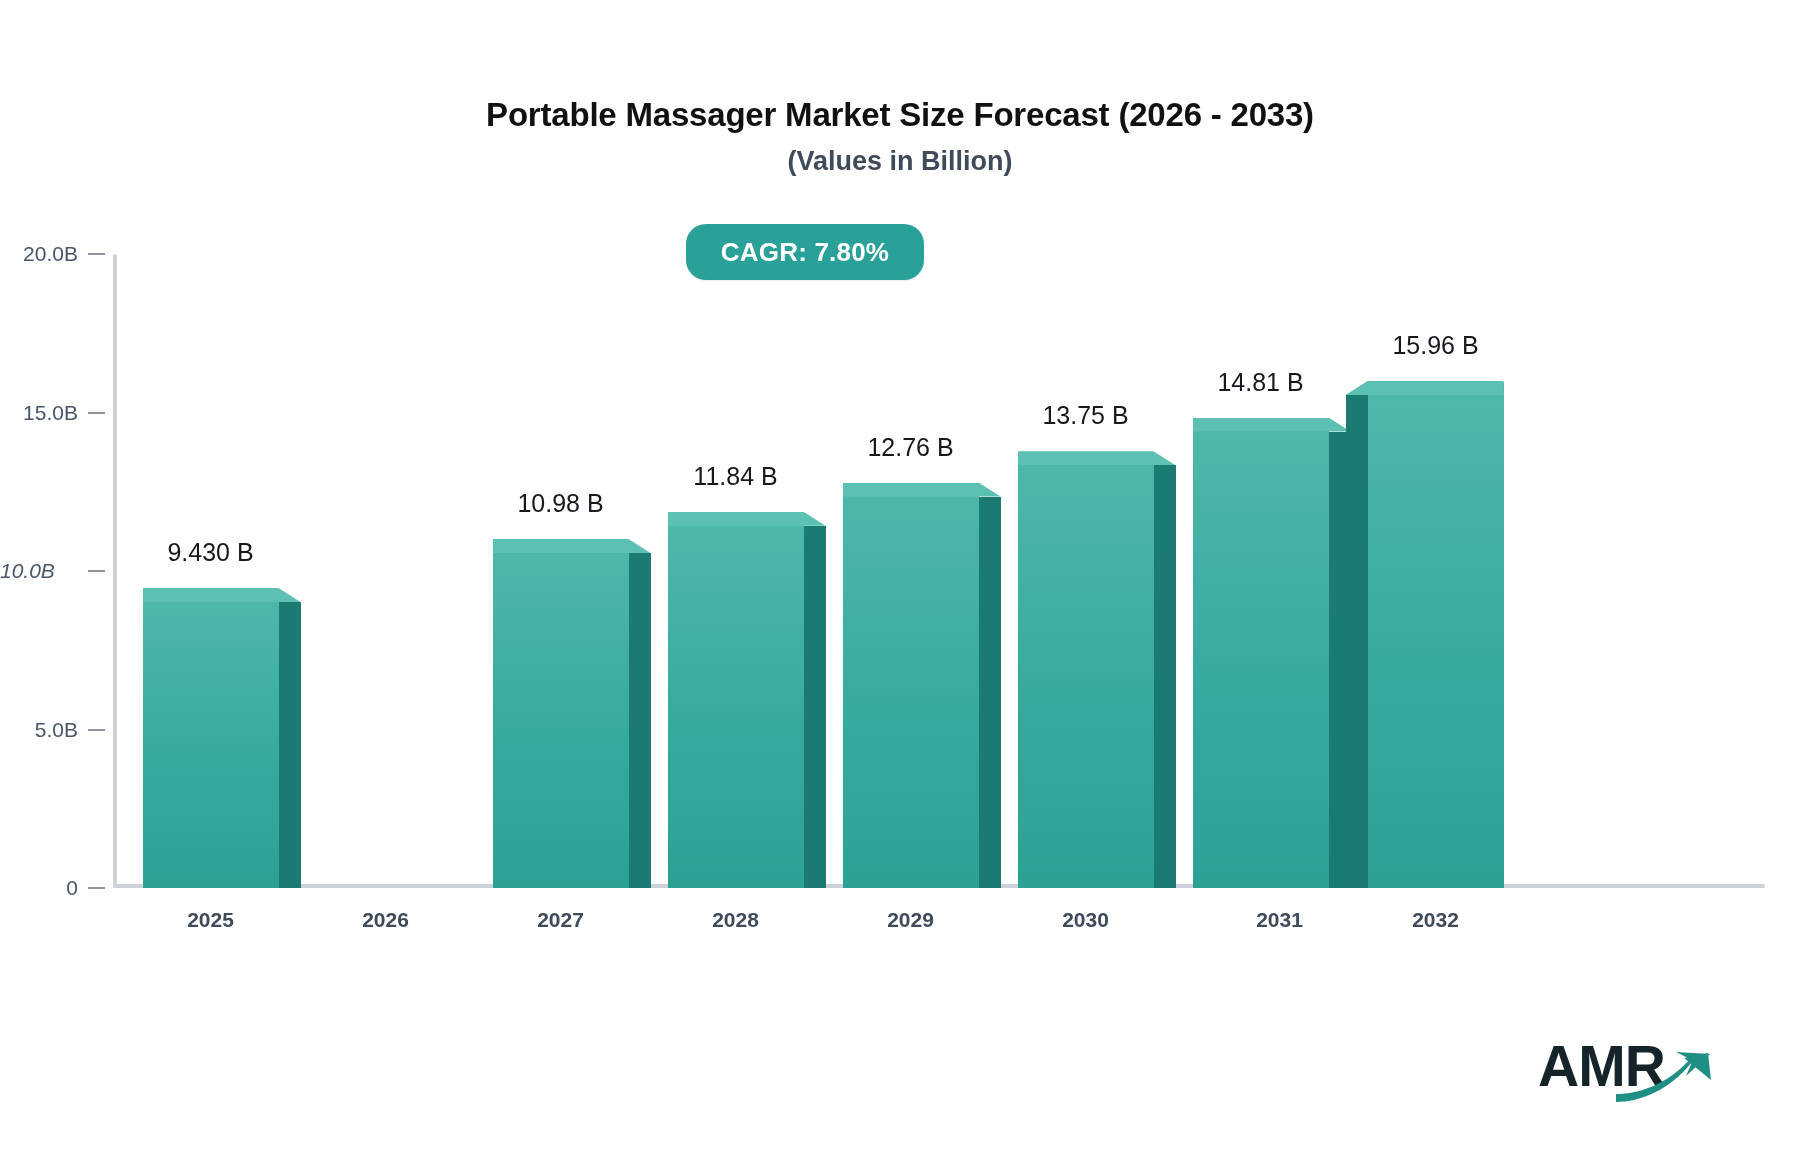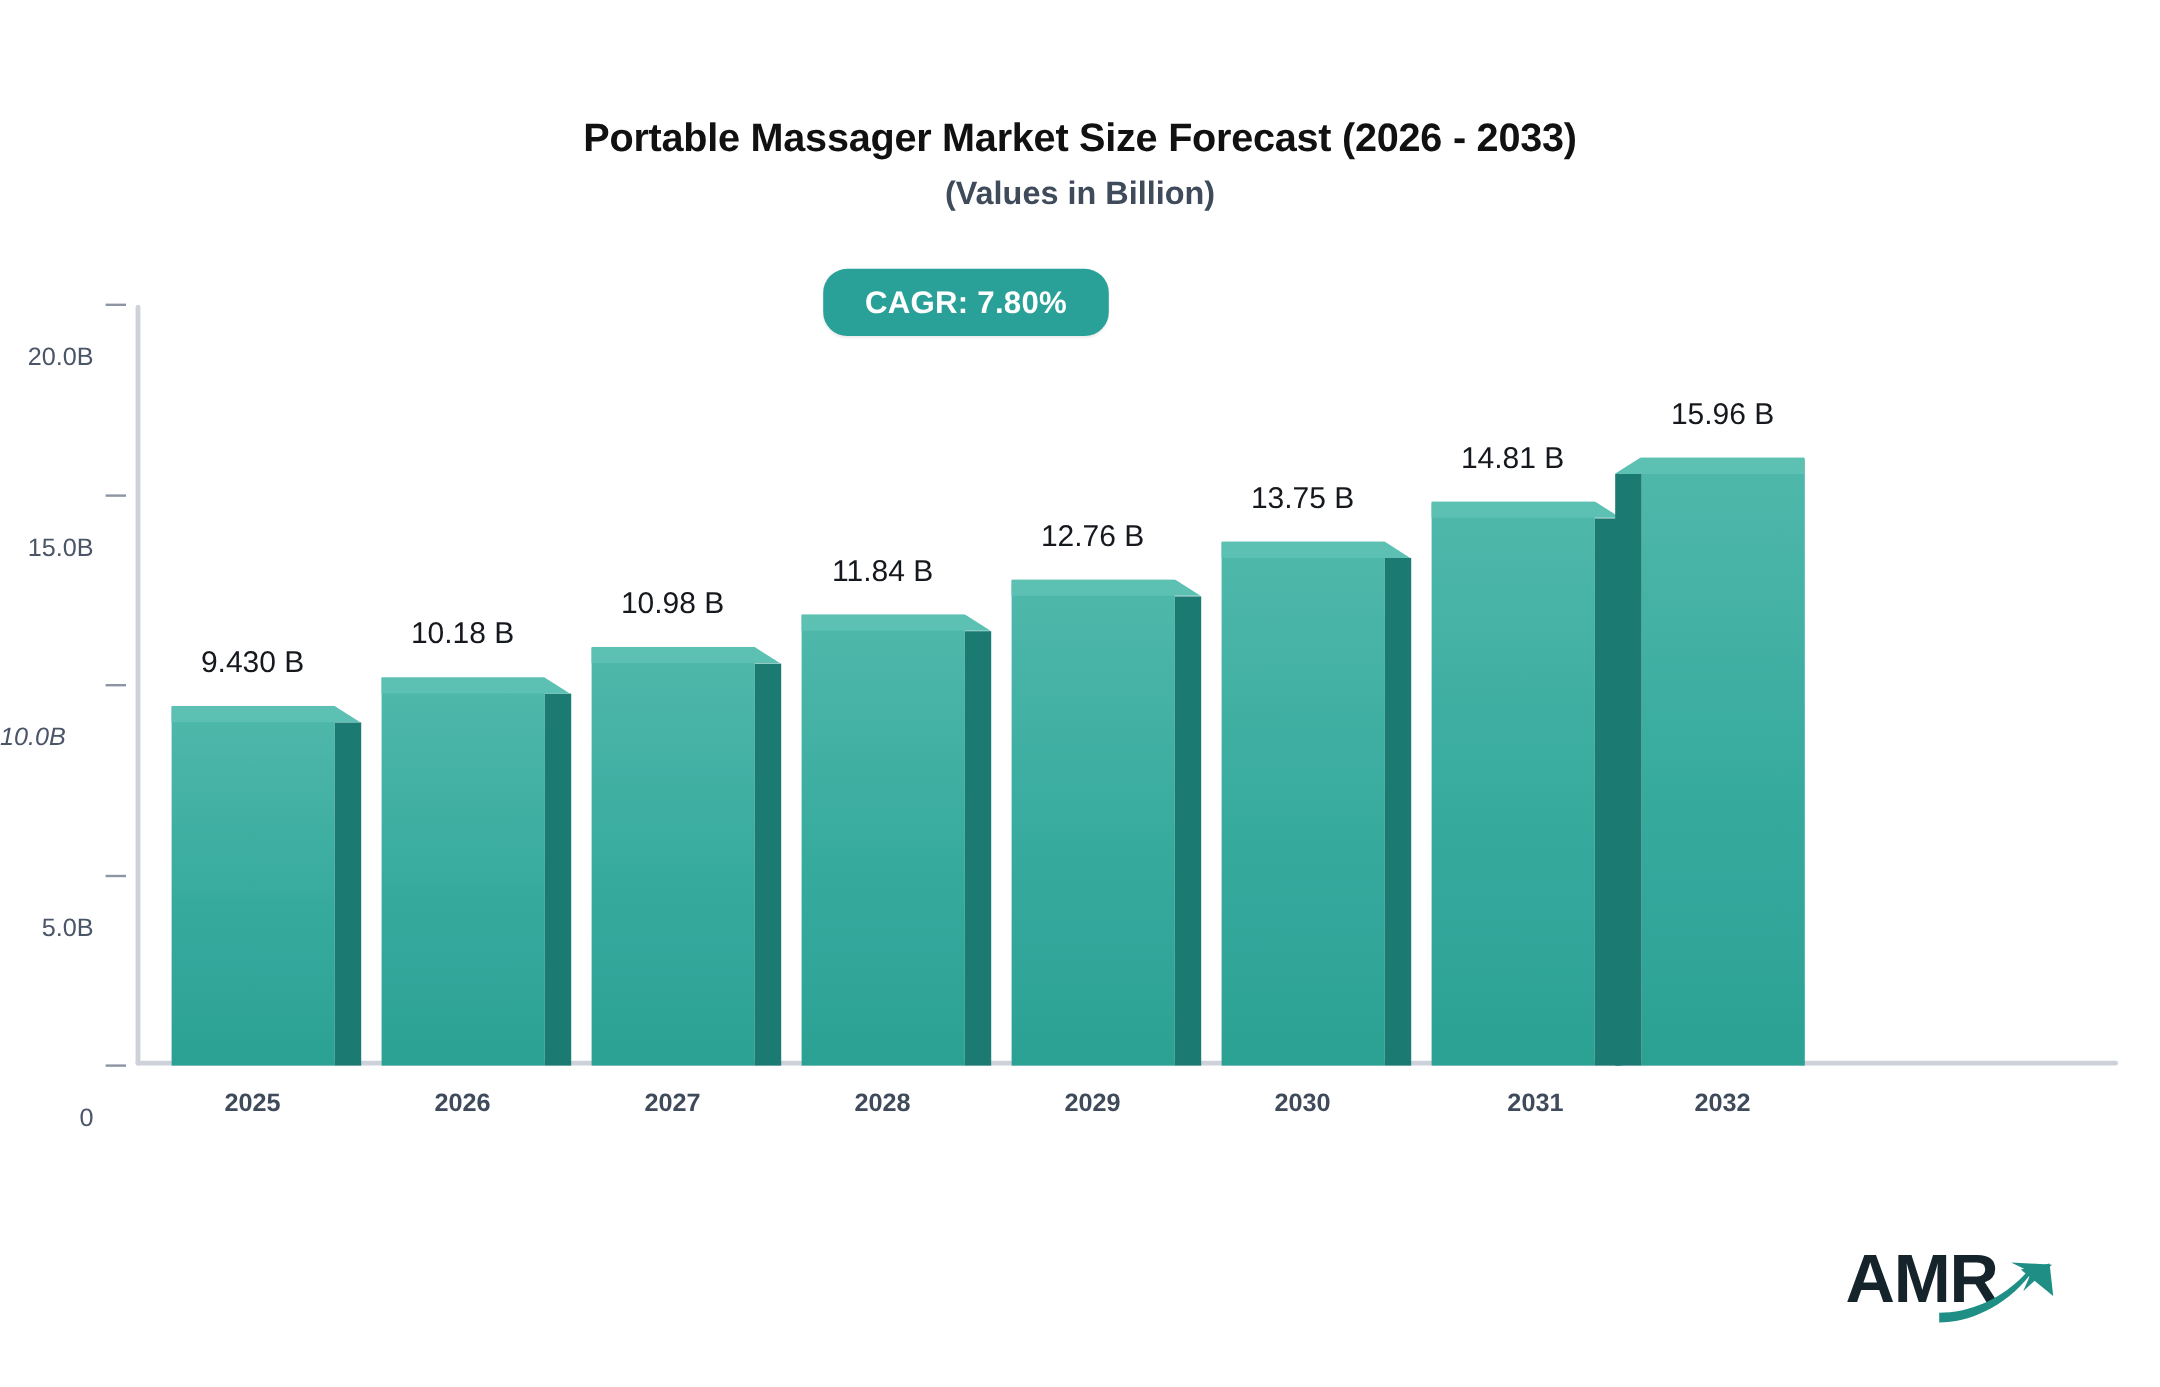--- a/index.html
+++ b/index.html
@@ -93,21 +93,20 @@
     border-radius: 2px;
   }
 
   .y-tick-label {
     position: absolute;
     right: 0;
     transform: translateY(-50%);
     font-size: 21px;
     color: #4a5568;
     white-space: nowrap;
-    margin-top: 44px;
   }
   .y-tick-dash {
     position: absolute;
     width: 17px;
     height: 2px;
     background: #8d94a3;
     transform: translateY(-50%);
   }
 
   
@@ -210,26 +209,20 @@
       <div class="y-tick-dash" style="top: 254px; left: 88px;"></div>
     </div>
 
   <div id="plot">
       <div class="bar-group" style="left: 29.5px; width: 136px; height: 298.931px;">
         <div class="bar-front" style="height: 298.931px;"></div>
         <div class="bar-side right" style="height: 285.931px;"></div>
         <div class="bar-cap" style="width: 158px; left: 0px; bottom: 285.931px; background: rgb(92, 192, 179); clip-path: polygon(0px 0px, 86.08% 0px, 100% 100%, 0px 100%);"></div>
         <div class="bar-value-label" style="bottom: 320.931px;">9.430 B</div>
       </div>
-      <div class="bar-group" style="left: 204.5px; width: 136px; height: 322.706px;">
-        <div class="bar-front" style="height: 322.706px;"></div>
-        <div class="bar-side right" style="height: 309.706px;"></div>
-        <div class="bar-cap" style="width: 158px; left: 0px; bottom: 309.706px; background: rgb(92, 192, 179); clip-path: polygon(0px 0px, 86.08% 0px, 100% 100%, 0px 100%);"></div>
-        <div class="bar-value-label" style="bottom: 344.706px;">10.18 B</div>
-      </div>
       <div class="bar-group" style="left: 379.5px; width: 136px; height: 348.066px;">
         <div class="bar-front" style="height: 348.066px;"></div>
         <div class="bar-side right" style="height: 335.066px;"></div>
         <div class="bar-cap" style="width: 158px; left: 0px; bottom: 335.066px; background: rgb(92, 192, 179); clip-path: polygon(0px 0px, 86.08% 0px, 100% 100%, 0px 100%);"></div>
         <div class="bar-value-label" style="bottom: 370.066px;">10.98 B</div>
       </div>
       <div class="bar-group" style="left: 554.5px; width: 136px; height: 375.328px;">
         <div class="bar-front" style="height: 375.328px;"></div>
         <div class="bar-side right" style="height: 362.328px;"></div>
         <div class="bar-cap" style="width: 158px; left: 0px; bottom: 362.328px; background: rgb(92, 192, 179); clip-path: polygon(0px 0px, 86.08% 0px, 100% 100%, 0px 100%);"></div>

